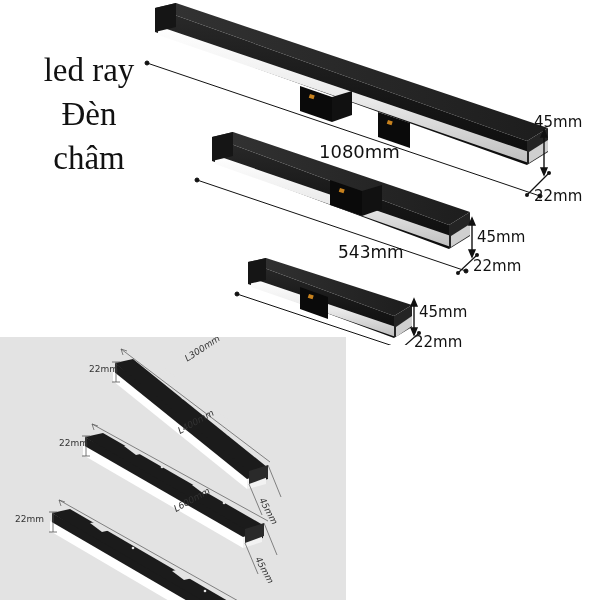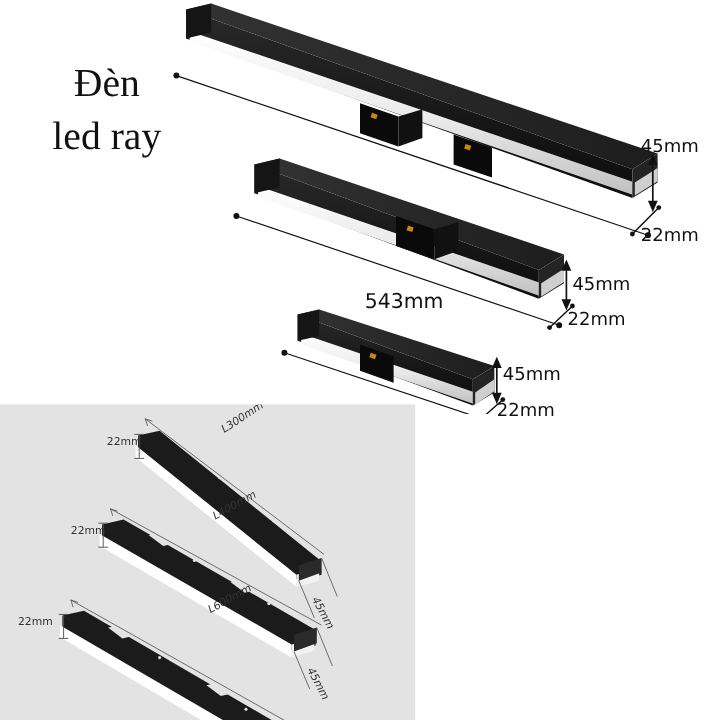--- a/index.html
+++ b/index.html
@@ -158,34 +158,36 @@
         <polygon points="414,299 411,306 417,306"></polygon>
         <polygon points="414,335 411,328 417,328"></polygon>
       </g>
       <g stroke="#111" stroke-width="1.2" fill="#111">
         <line x1="401" y1="349" x2="418" y2="334"></line>
         <circle cx="419" cy="333" r="2" stroke="none"></circle>
         <circle cx="400" cy="350" r="2" stroke="none"></circle>
       </g>
     </svg>
 
+    <span class="dimlabel" style="left:319px;top:141px;font-size:18px;">1080mm</span>
     <span class="dimlabel" style="left:534px;top:113px;font-size:15px;">45mm</span>
     <span class="dimlabel" style="left:534px;top:187px;font-size:15px;">22mm</span>
 
-    <span class="dimlabel" style="left:304px;top:242px;font-size:17px;">543mm</span>
+    <span class="dimlabel" style="left:338px;top:242px;font-size:17px;">543mm</span>
     <span class="dimlabel" style="left:477px;top:228px;font-size:15px;">45mm</span>
     <span class="dimlabel" style="left:473px;top:257px;font-size:15px;">22mm</span>
 
     <span class="dimlabel" style="left:419px;top:303px;font-size:15px;">45mm</span>
     <span class="dimlabel" style="left:414px;top:333px;font-size:15px;">22mm</span>
   </div>
 
   <div id="title-block">
+    <div>led ray</div>
     <div>Đèn</div>
-    <div>led ray</div>
+    <div>châm</div>
   </div>
 
   <div id="tech-panel">
     <svg width="346" height="263" viewBox="0 0 346 263" style="position:absolute;left:0;top:0;">
 
       <g>
 
         <polygon points="115,26 133,22 267,130 268,142 249,147" fill="#1b1b1b"></polygon>
         <polygon points="115,26 249,134 249,147 115,39" fill="#1b1b1b"></polygon>
 

